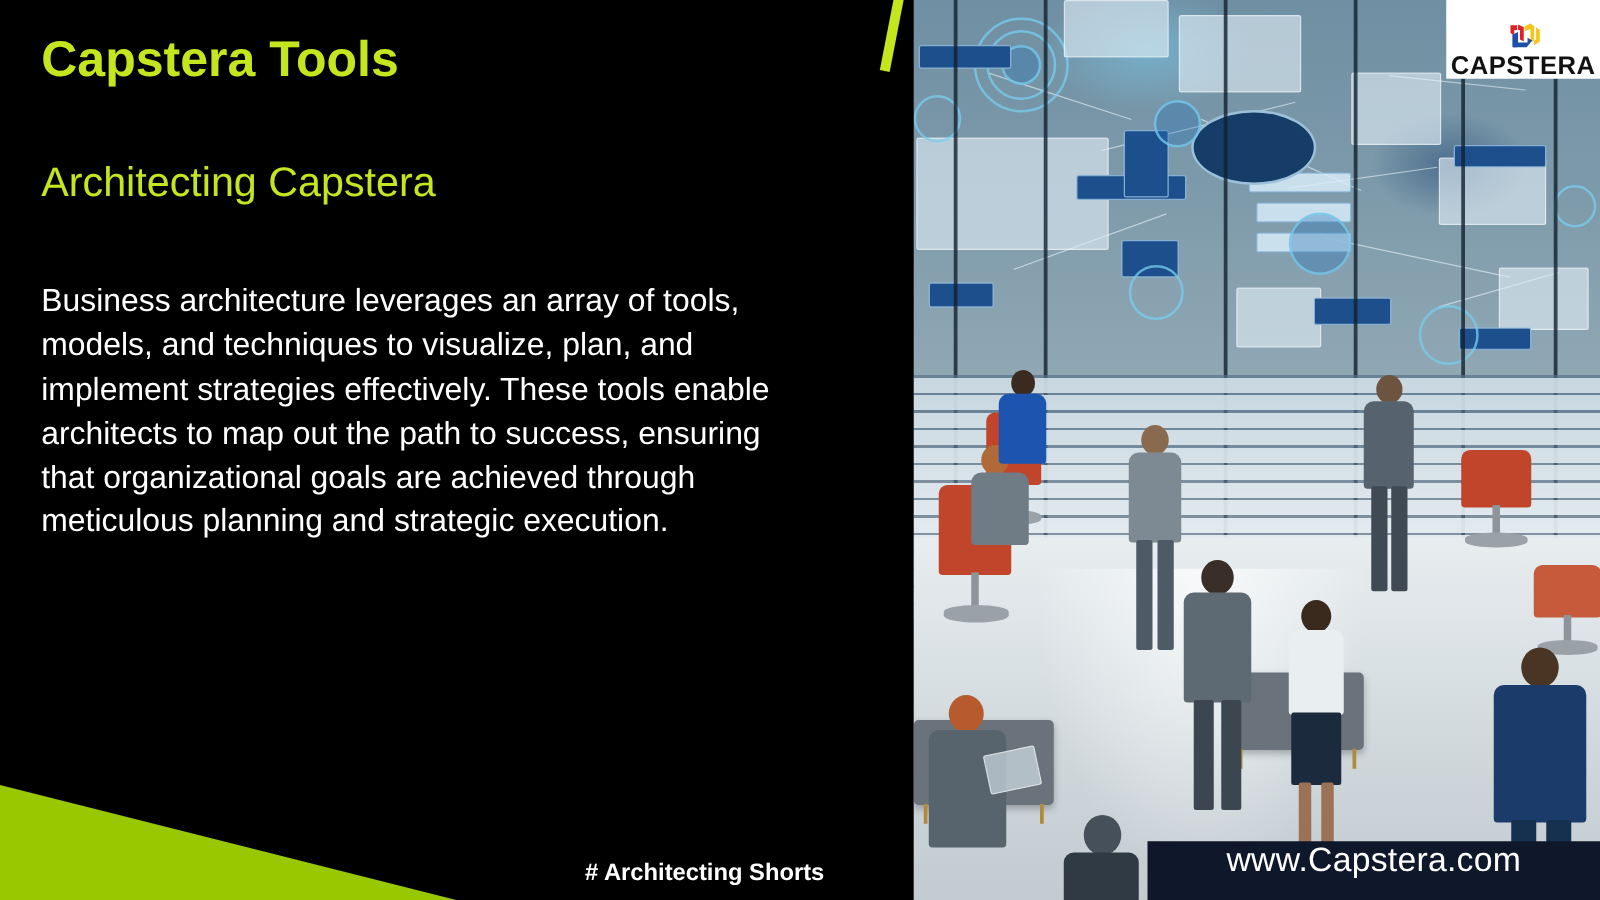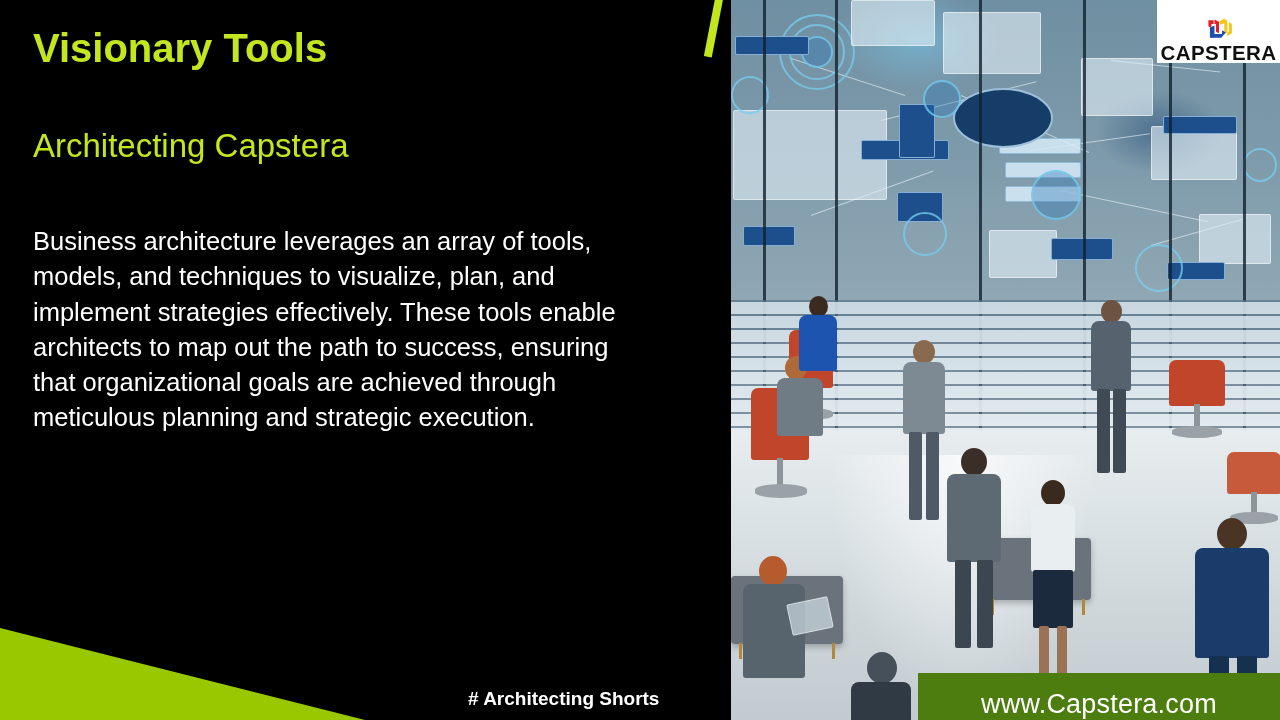--- a/index.html
+++ b/index.html
@@ -222,40 +222,40 @@
     color: #111111;
     line-height: 1;
     margin-top: 1px;
   }
   .url-box {
     position: absolute;
     left: 918px;
     top: 673px;
     width: 362px;
     height: 47px;
-    background: #4d7c0f;
+    background: #0f172a;
     display: flex;
-    align-items: flex-end;
+    align-items: flex-start;
     justify-content: center;
     box-sizing: border-box;
   }
   .url-text {
     font-size: 27px;
     color: #ffffff;
     letter-spacing: .2px;
   }
 </style>
 </head>
 <body>
 
 <div class="slide">
 
   <div class="left-panel">
 
-    <div class="title">Visionary Tools</div>
+    <div class="title">Capstera Tools</div>
 
     <div class="subtitle">Architecting Capstera</div>
 
     <div class="body-copy">Business architecture leverages an array of tools, models, and techniques to visualize, plan, and implement strategies effectively. These tools enable architects to map out the path to success, ensuring that organizational goals are achieved through meticulous planning and strategic execution.</div>
 
     <div class="green-wedge"></div>
     <div class="green-stroke"></div>
 
     <div class="hashtag"># Architecting Shorts</div>
   </div>

